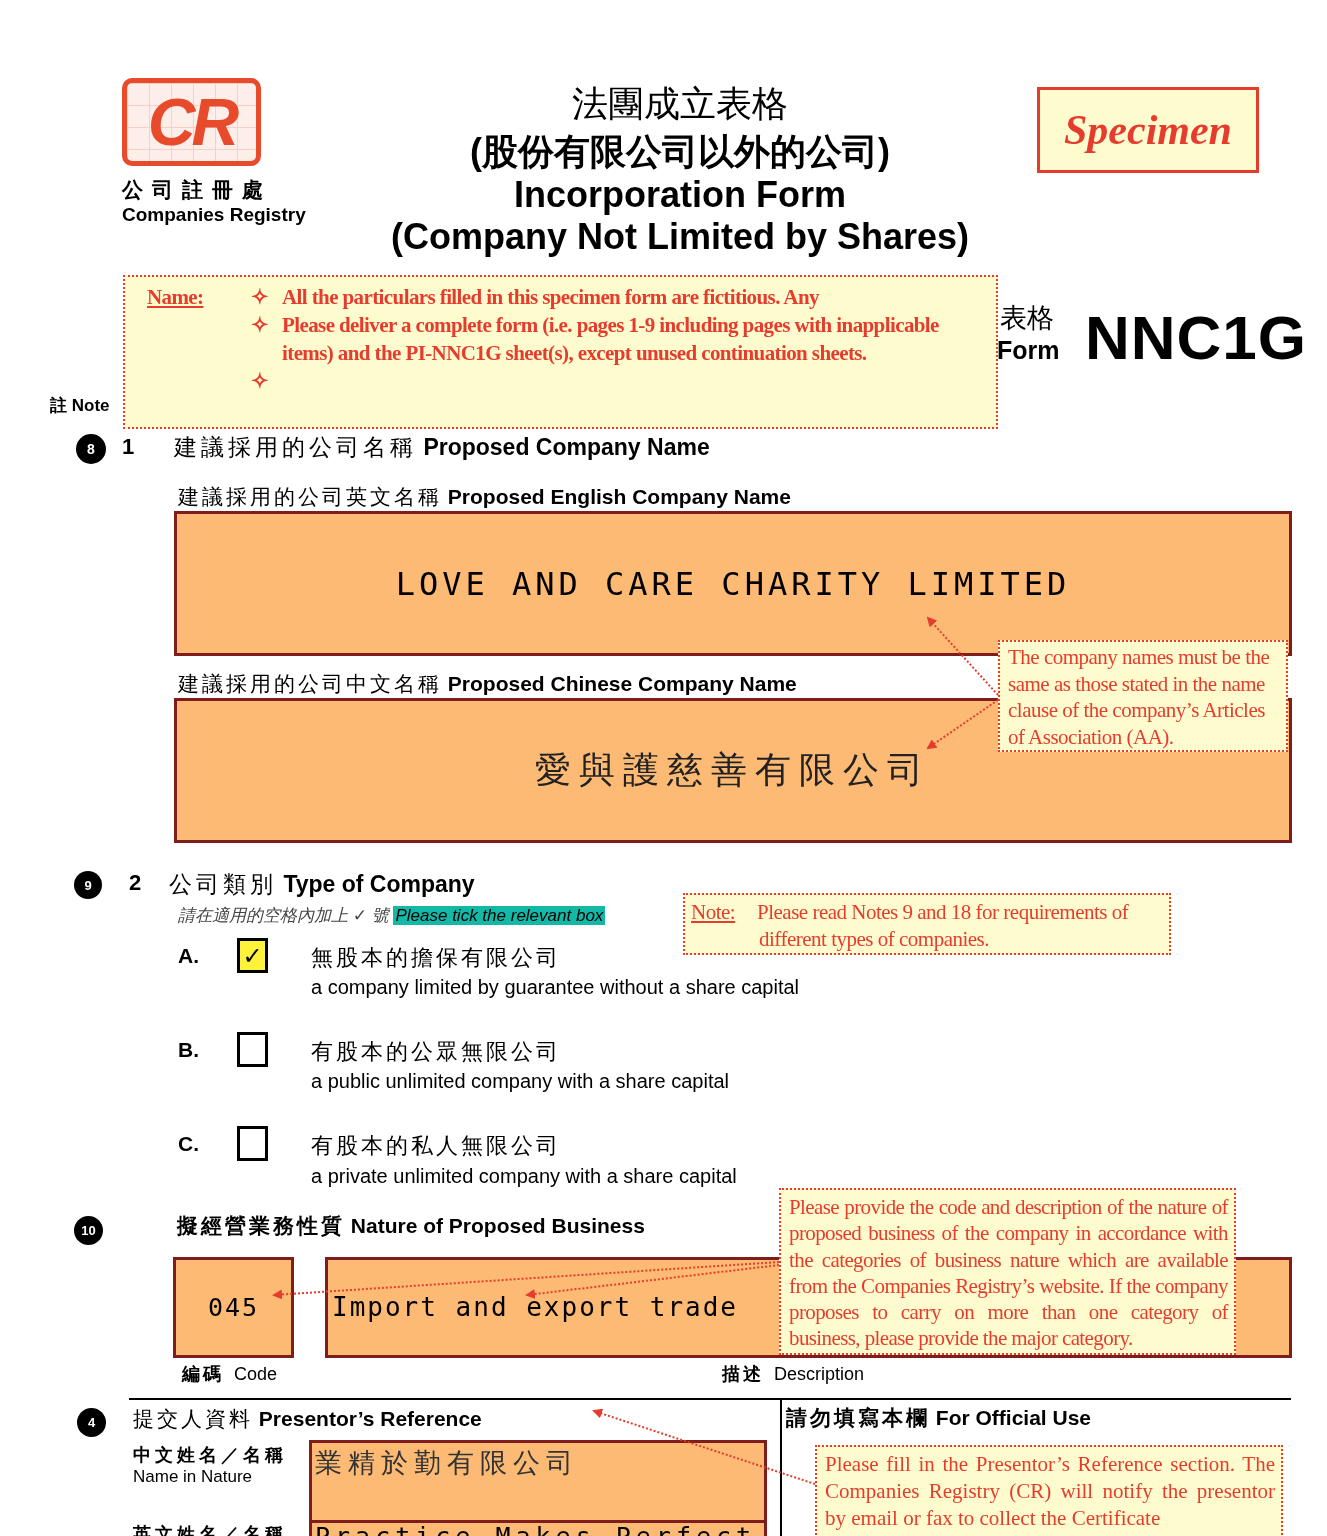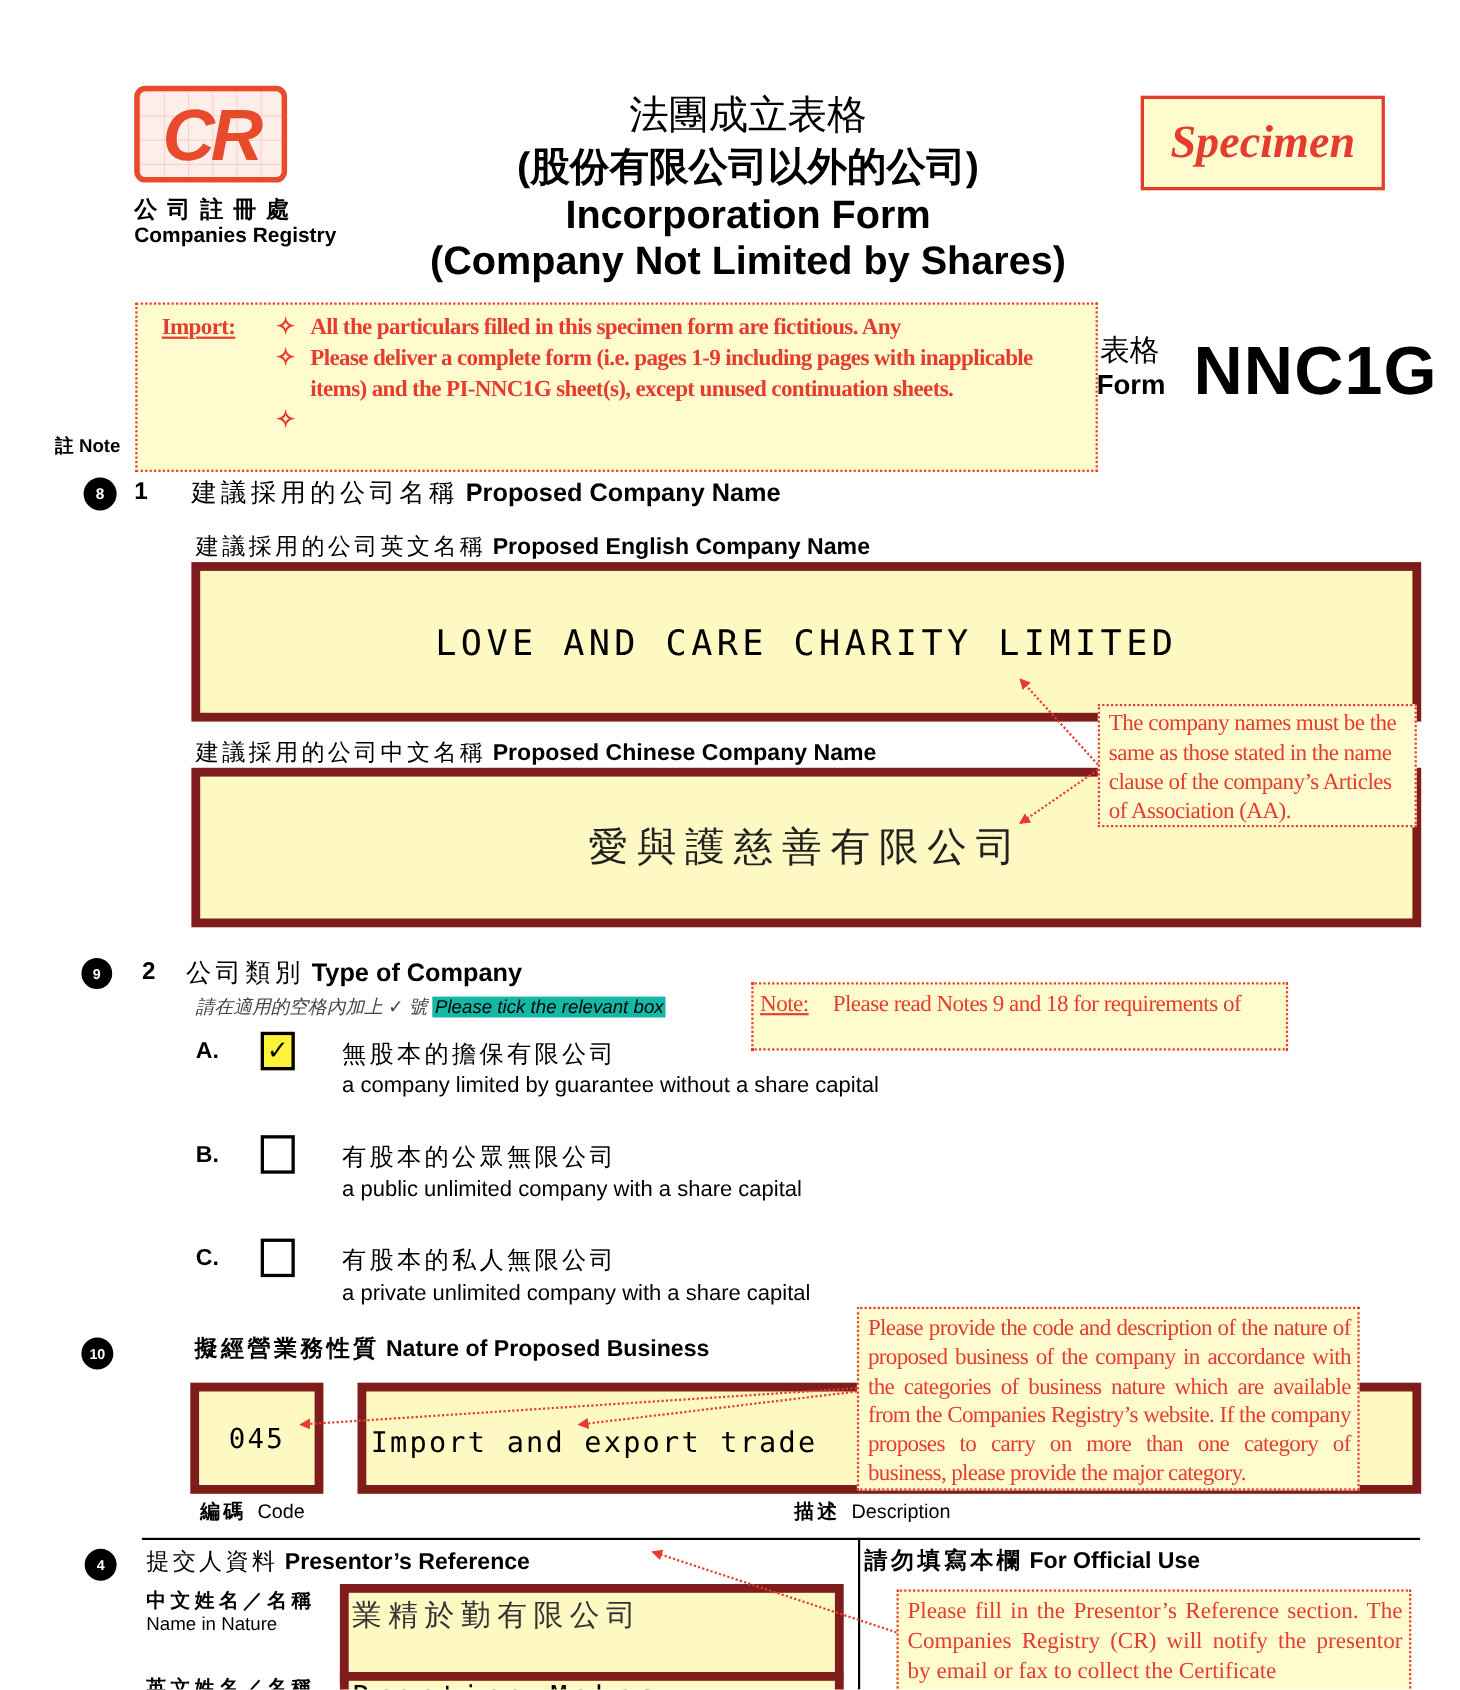--- a/index.html
+++ b/index.html
@@ -44,21 +44,21 @@
   .note-col { left: 50px; top: 394px; font-size: 17px; font-weight: bold; }
 
   .circ { width: 30px; height: 30px; border-radius: 50%; background: #000; color: #fff; font-size: 14px; font-weight: bold;
     display: flex; align-items: center; justify-content: center; }
 
   .sec-num { font-size: 22px; font-weight: bold; }
   .sec-title { font-size: 23px; }
   .sec-title b { font-weight: bold; }
   .sub-title { font-size: 21px; }
 
-  .field-box { border: 8px solid #7f1d1d; background: #fef9c3; }
+  .field-box { border: 3px solid #7f1d1d; background: #fdba74; }
   .mono { font-family: "DejaVu Sans Mono", "Liberation Mono", monospace; }
 
   .en-name { left: 174px; top: 511px; width: 1118px; height: 145px; display: flex; align-items: center; justify-content: center;
     font-size: 32px; letter-spacing: 4px; }
   .zh-name { left: 174px; top: 698px; width: 1118px; height: 145px; display: flex; align-items: center; justify-content: center;
     font-size: 36px; letter-spacing: 8px; color: #222; }
 
   .aa-box { left: 998px; top: 640px; width: 290px; height: 112px; padding: 2px 4px 0 8px; font-size: 21px; line-height: 26.5px; letter-spacing: -0.5px; }
 
   .tick-hint { left: 178px; top: 904px; font-size: 17px; font-style: italic; color: #444; }
@@ -105,21 +105,21 @@
 <div class="abs logo-en">Companies Registry</div>
 
 <div class="abs title-zh1">法團成立表格</div>
 <div class="abs title-zh2">(股份有限公司以外的公司)</div>
 <div class="abs title-en1">Incorporation Form</div>
 <div class="abs title-en2">(Company Not Limited by Shares)</div>
 
 <div class="abs specimen">Specimen</div>
 
 <div class="abs callout notes-box">
-  <span class="notes-label">Import:</span>
+  <span class="notes-label">Name:</span>
   <div class="notes-item">
     <span class="bullet">✧</span>
     <div>All the particulars filled in this specimen form are fictitious.    Any</div>
   </div>
   <div class="notes-item">
     <span class="bullet">✧</span>
     <div>Please deliver a complete form (i.e. pages 1-9 including pages with inapplicable</div>
     <div>items) and the PI-NNC1G sheet(s), except unused continuation sheets.</div>
   </div>
   <div class="notes-item">
@@ -160,20 +160,21 @@
   <span style="letter-spacing:4px;">公司類別</span>
   <b>Type of Company</b>
 </div>
 <div class="abs tick-hint">
   <span>請在適用的空格內加上 ✓ 號</span>
   <span class="hl">Please tick the relevant box</span>
 </div>
 
 <div class="abs callout type-note">
   <div><span class="lbl">Note:</span><span>Please read Notes 9 and 18 for requirements of</span></div>
+  <div class="ind">different types of companies.</div>
 </div>
 
 <div class="abs opt-letter" style="left:178px; top:944px;">A.</div>
 <div class="abs chk on" style="left:237px; top:938px;">
   <span>✓</span>
 </div>
 <div class="abs opt-zh" style="left:311px; top:943px;">無股本的擔保有限公司</div>
 <div class="abs opt-en" style="left:311px; top:976px;">a company limited by guarantee without a share capital</div>
 
 <div class="abs opt-letter" style="left:178px; top:1038px;">B.</div>

